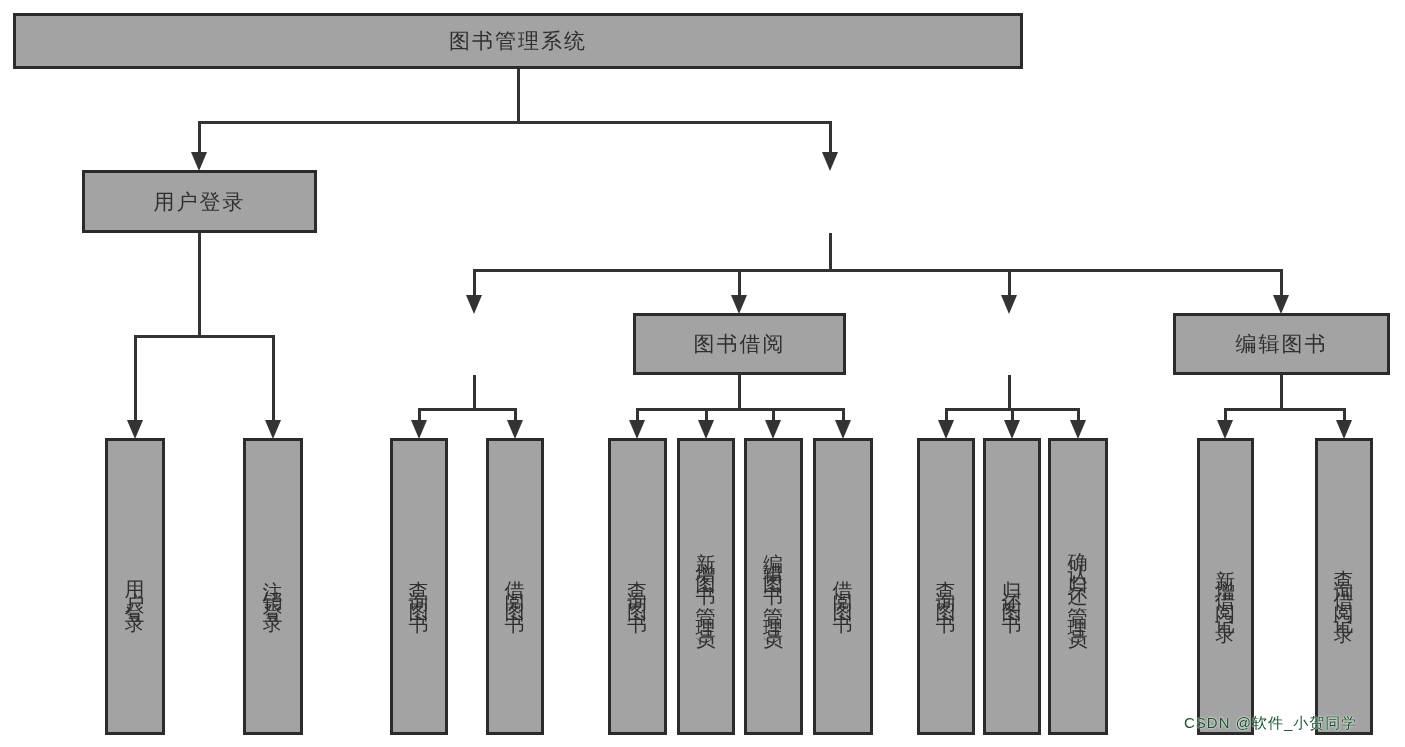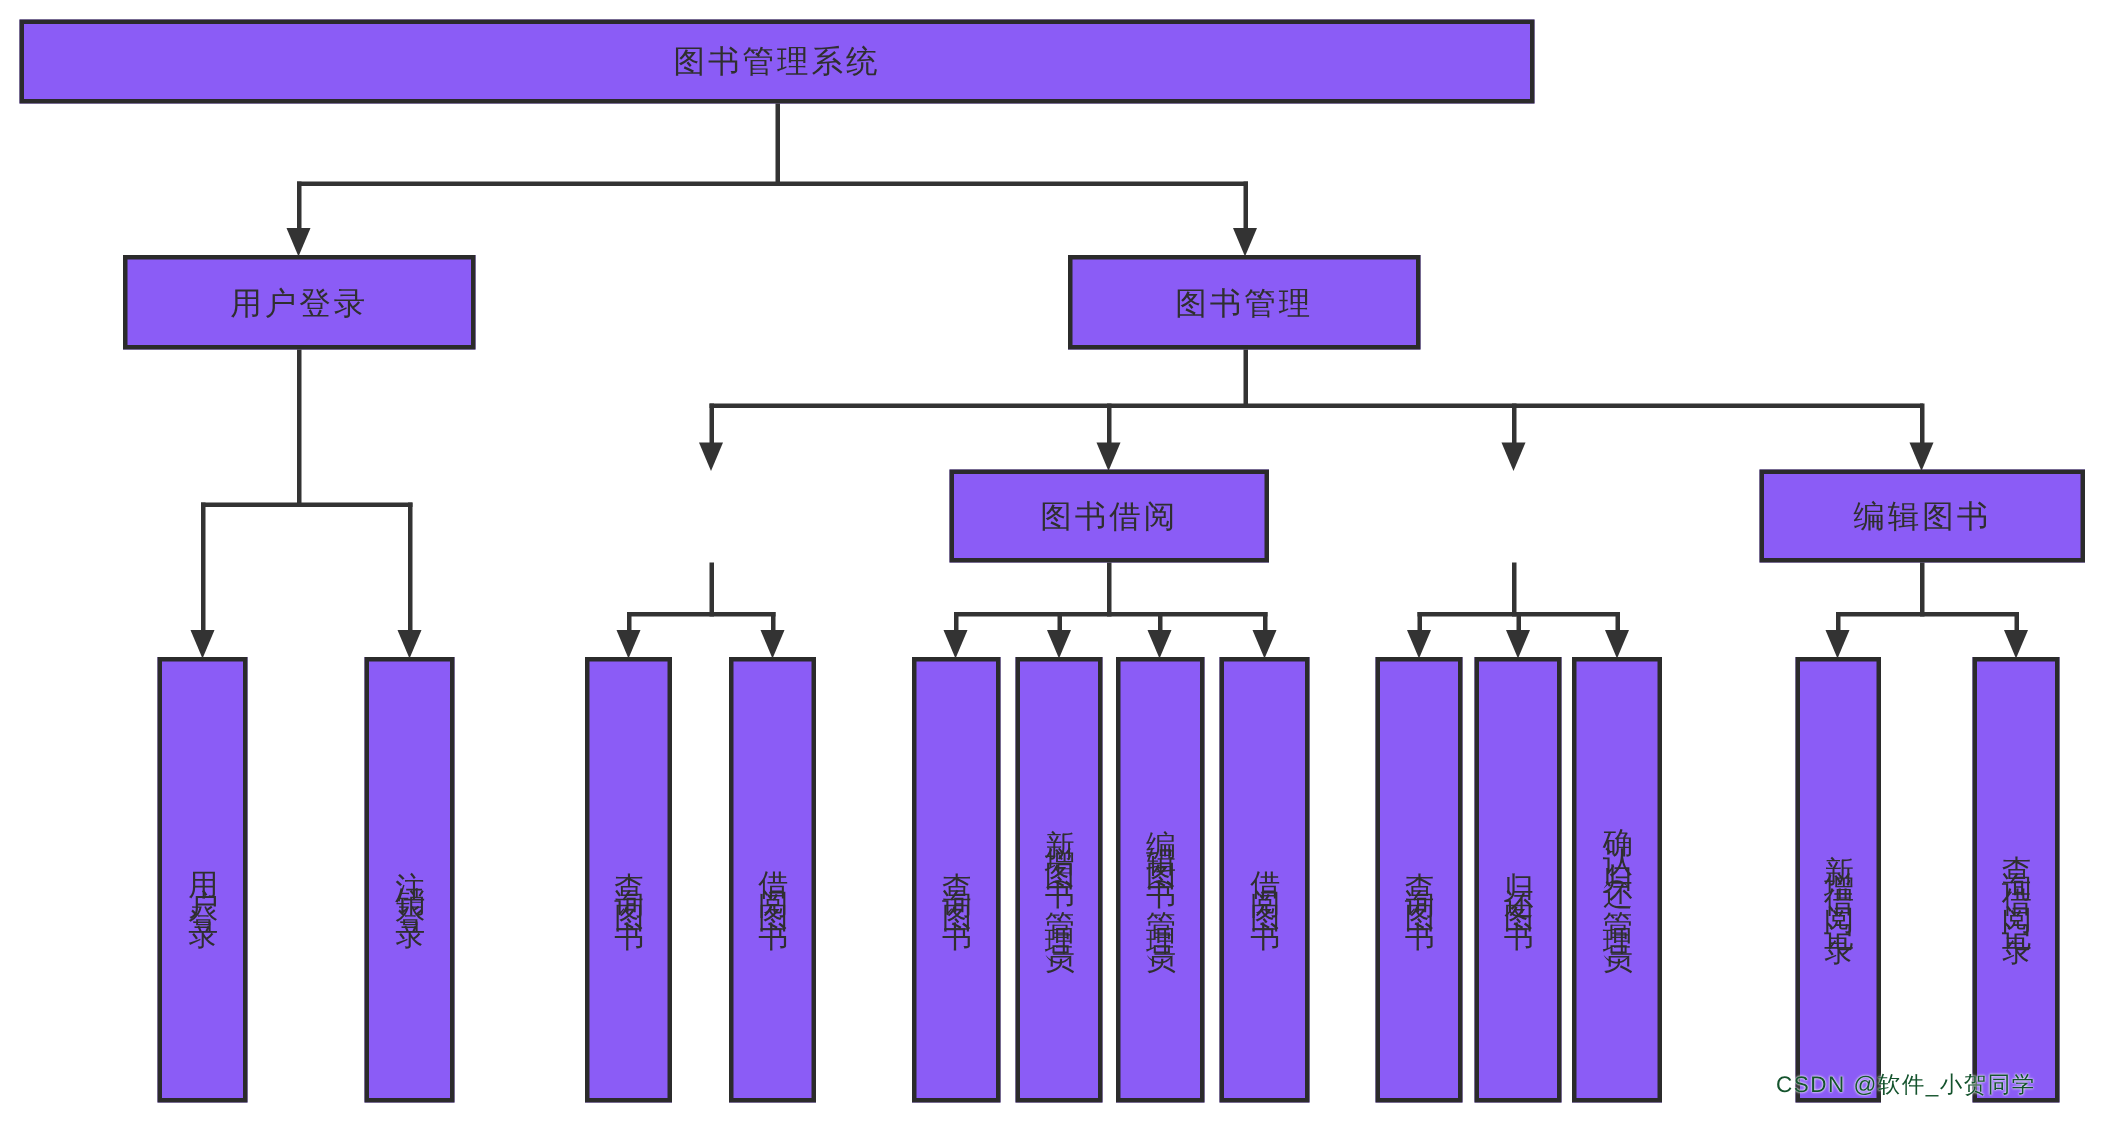--- a/index.html
+++ b/index.html
@@ -2,21 +2,21 @@
 <html><head>
 <meta charset="utf-8">
 <style>
   html,body{margin:0;padding:0;}
   body{
     width:1405px;height:747px;background:#ffffff;position:relative;overflow:hidden;
     font-family:"Liberation Sans","DejaVu Sans",sans-serif;
   }
   .stage{position:absolute;left:0;top:0;width:1405px;height:747px;}
   .box{
-    position:absolute;box-sizing:border-box;background:#8b5cf6;
+    position:absolute;box-sizing:border-box;background:#a3a3a3;
     border:3px solid #2b2b2b;display:flex;align-items:center;justify-content:center;
     color:#2f2f2f;font-size:21px;letter-spacing:2px;white-space:nowrap;
   }
   .leaf{border-width:3px;}
   .vtext{
     writing-mode:vertical-rl;text-orientation:mixed;
     font-size:20px;letter-spacing:11px;line-height:1;color:#2f2f2f;
   }
   .vline,.hline{position:absolute;background:#333333;}
   .vline{width:3px;}
@@ -38,23 +38,20 @@
 <div class="stage">
 
   <div class="box" style="left:13px;top:13px;width:1010px;height:56px;">
     <span>图书管理系统</span>
   </div>
 
   <div class="box" style="left:82px;top:170px;width:235px;height:63px;">
     <span>用户登录</span>
   </div>
 
-  <div class="box" style="left:712px;top:170px;width:235px;height:63px;">
-    <span>图书管理</span>
-  </div>
 
 
   <div class="box" style="left:633px;top:313px;width:213px;height:62px;">
     <span>图书借阅</span>
   </div>
 
 
   <div class="box" style="left:1173px;top:313px;width:217px;height:62px;">
     <span>编辑图书</span>
   </div>

